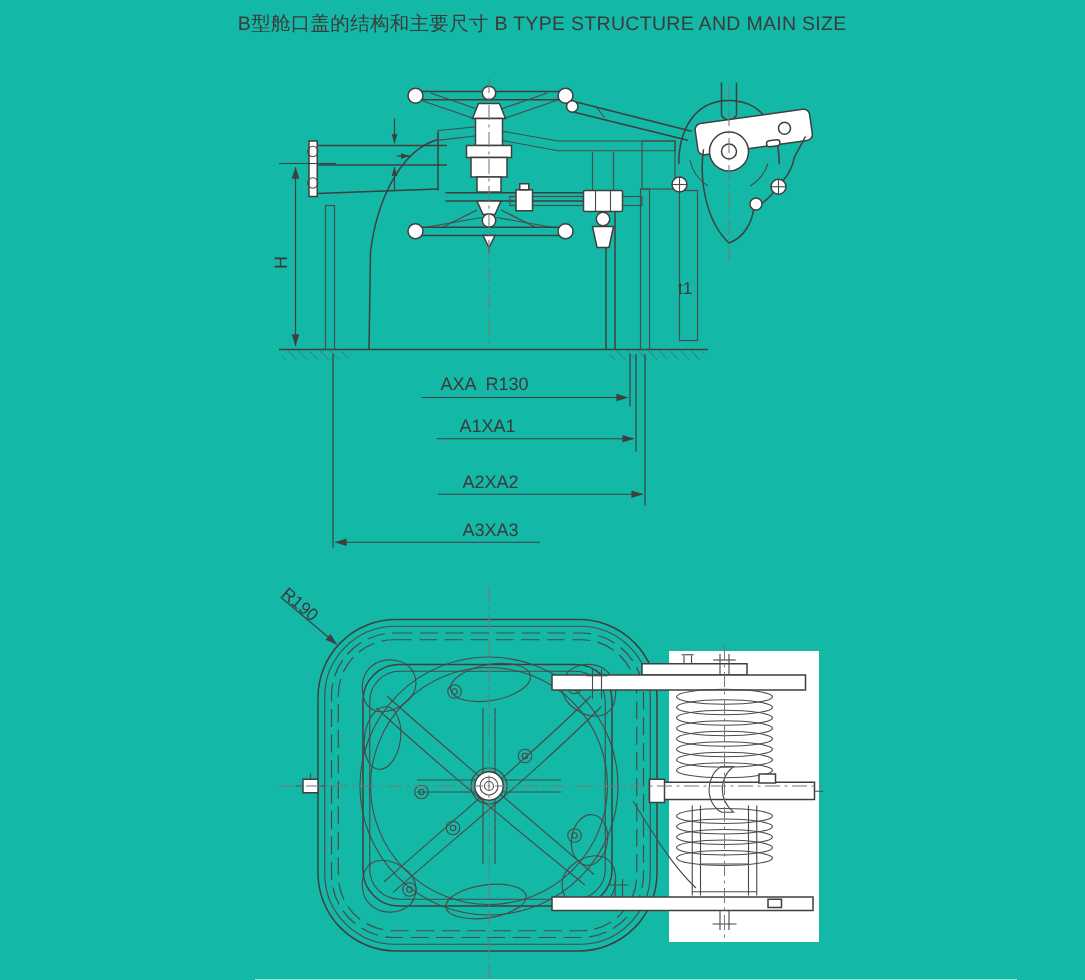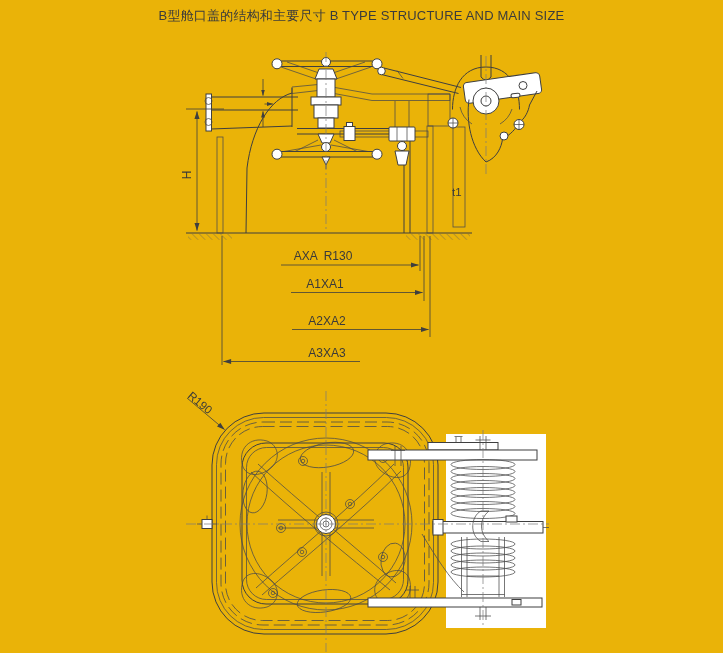--- a/index.html
+++ b/index.html
@@ -1,16 +1,16 @@
 <!DOCTYPE html>
 <html><head>
 <meta charset="utf-8">
 <style>
   html,body{margin:0;padding:0;background:#fff;}
-  .canvas{position:relative;width:723px;height:653px;background:#eab308;overflow:hidden;
+  .canvas{position:relative;width:723px;height:653px;background:#14b8a6;overflow:hidden;
           font-family:"Liberation Sans",sans-serif;}
   .title{position:absolute;top:7px;left:0;right:0;text-align:center;
          font-size:13px;color:#3b3b3b;letter-spacing:.2px;}
   svg{position:absolute;top:0;left:0;}
   svg text{font-family:"Liberation Sans",sans-serif;fill:#3a3a3a;}
   .ln{stroke:#3f3f3f;stroke-width:1;fill:none;}
   .tn{stroke:#4a4a4a;stroke-width:.75;fill:none;}
   .wh{stroke:#3f3f3f;stroke-width:1;fill:#fff;}
   .whn{fill:#fff;stroke:none;}
   .cl{stroke:#787878;stroke-width:.7;fill:none;stroke-dasharray:10 3 2 3;}

